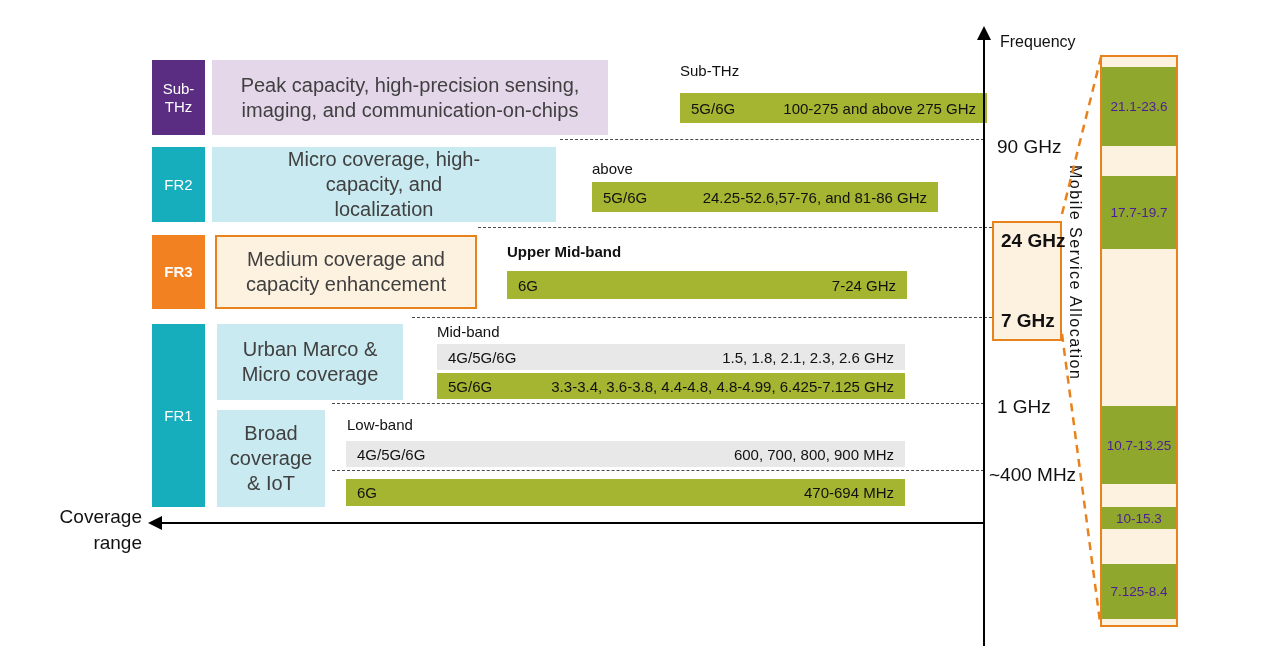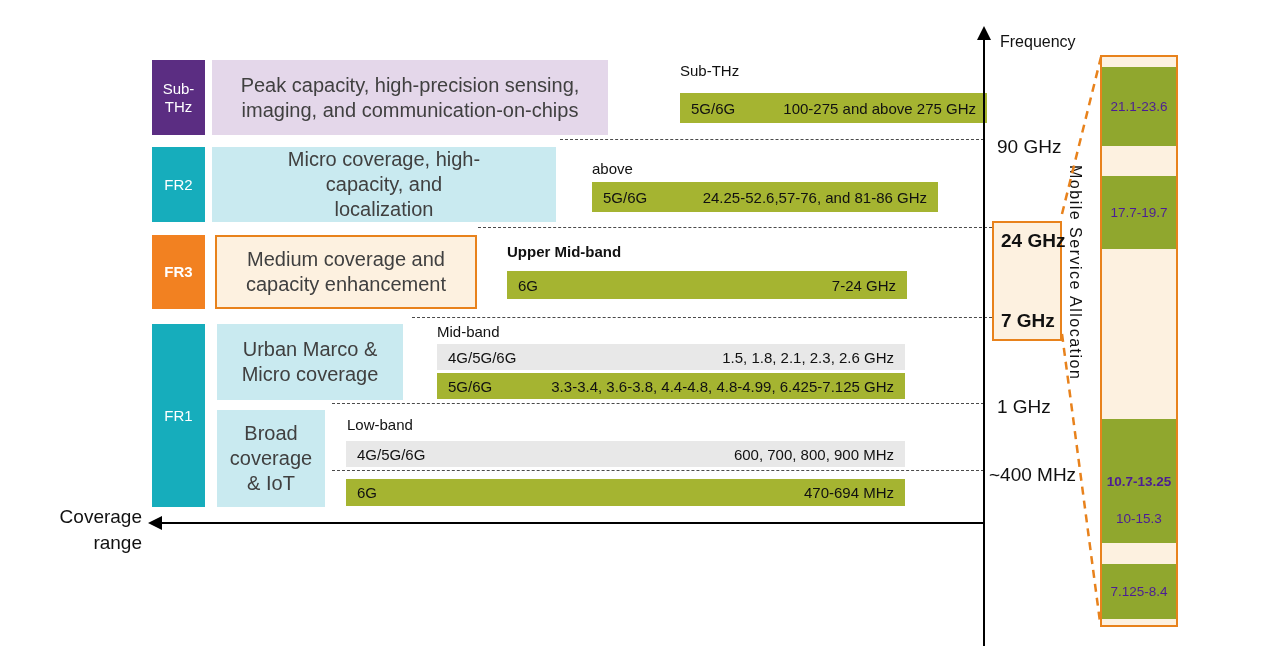--- a/index.html
+++ b/index.html
@@ -132,21 +132,21 @@
 
   <div class="axis-line" style="left:160px;top:522px;width:824px;height:2px;"></div>
   <div class="arrow-left" style="left:148px;top:516px;"></div>
   <div class="tick" style="left:52px;top:504px;width:90px;text-align:right;white-space:normal;line-height:1.35;">Coverage range</div>
 
   <div class="abs" style="left:1066px;top:165px;height:270px;writing-mode:vertical-rl;font-size:16px;letter-spacing:1.5px;display:flex;align-items:center;">Mobile Service Allocation</div>
 
   <div class="abs" style="left:1100px;top:55px;width:78px;height:572px;background:#fdf1e0;border:2.5px solid #e8821c;box-sizing:border-box;">
     <div class="seg" style="top:10px;height:79px;background:#90a72e;">21.1-23.6</div>
     <div class="seg" style="top:119px;height:73px;background:#90a72e;">17.7-19.7</div>
-    <div class="seg" style="top:362px;height:124px;background:#90a72e;font-weight:bold;">10.7-13.25</div>
+    <div class="seg" style="top:349px;height:78px;background:#90a72e;">10.7-13.25</div>
     <div class="seg" style="top:450px;height:22px;background:#90a72e;">10-15.3</div>
     <div class="seg" style="top:507px;height:55px;background:#90a72e;">7.125-8.4</div>
   </div>
 
   <svg class="overlay">
     <line x1="1062" y1="214" x2="1101" y2="57" stroke="#e8821c" stroke-width="2.5" stroke-dasharray="8,6"></line>
     <line x1="1062" y1="334" x2="1100" y2="622" stroke="#e8821c" stroke-width="2.5" stroke-dasharray="8,6"></line>
   </svg>
 
 </div>

